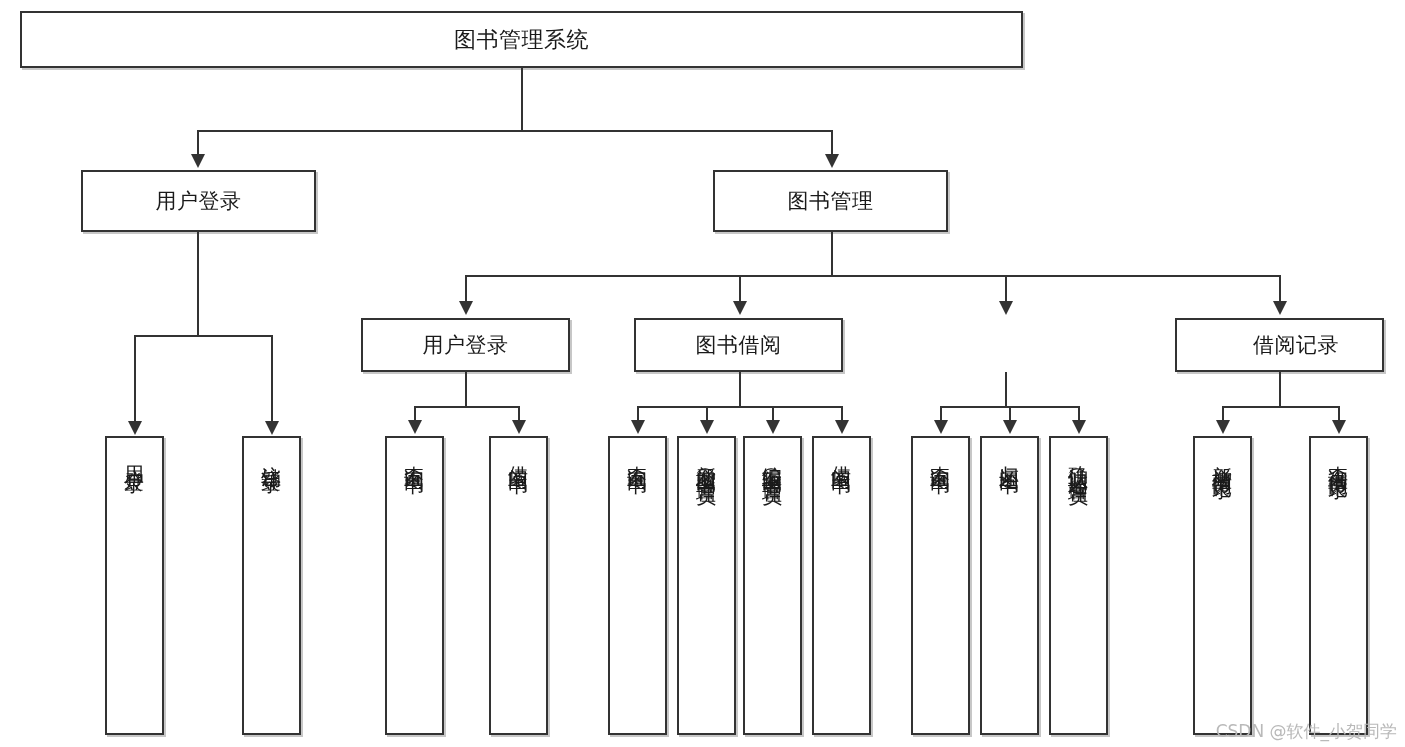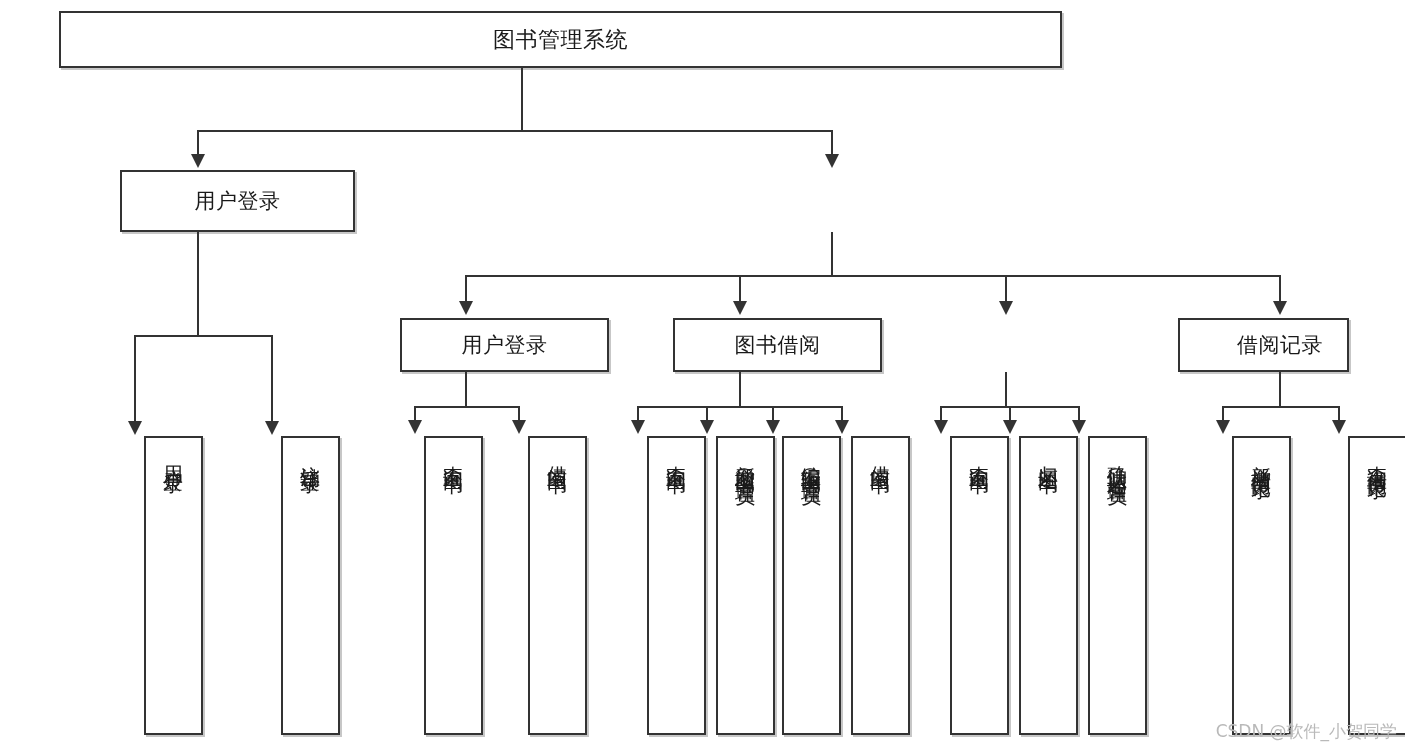--- a/index.html
+++ b/index.html
@@ -22,21 +22,20 @@
   .node {
     position: absolute;
     box-sizing: border-box;
     background: #ffffff;
     border: 2px solid #333333;
     box-shadow: 2px 2px 0 rgba(0,0,0,0.22);
     display: flex;
     align-items: center;
     justify-content: center;
     text-align: center;
-    margin-left: 39px;
   }
   .node .label {
     display: block;
     line-height: 1.18;
     letter-spacing: 0.5px;
     color: #1a1a1a;
   }
   
   .node.h .label {
     font-size: 21px;
@@ -99,20 +98,23 @@
   <div class="lineV" style="left:197px; top:130px; height:26px;"></div>
   <div class="arrow" style="left:191px; top:154px;"></div>
 
   <div class="lineV" style="left:831px; top:130px; height:26px;"></div>
   <div class="arrow" style="left:825px; top:154px;"></div>
 
   <div class="node h" style="left:81px; top:170px; width:235px; height:62px;">
     <span class="label">用户登录</span>
   </div>
 
+  <div class="node h" style="left:713px; top:170px; width:235px; height:62px;">
+    <span class="label">图书管理</span>
+  </div>
 
   <div class="lineV" style="left:197px; top:232px; height:103px;"></div>
   <div class="lineH" style="left:134px; top:335px; width:139px;"></div>
   <div class="lineV" style="left:134px; top:335px; height:88px;"></div>
   <div class="arrow" style="left:128px; top:421px;"></div>
   <div class="lineV" style="left:271px; top:335px; height:88px;"></div>
   <div class="arrow" style="left:265px; top:421px;"></div>
 
   <div class="lineV" style="left:831px; top:232px; height:43px;"></div>
   <div class="lineH" style="left:465px; top:275px; width:815px;"></div>
@@ -124,21 +126,21 @@
   <div class="arrow" style="left:999px; top:301px;"></div>
   <div class="lineV" style="left:1279px; top:275px; height:28px;"></div>
   <div class="arrow" style="left:1273px; top:301px;"></div>
 
   <div class="node h" style="left:361px; top:318px; width:209px; height:54px;">
     <span class="label">用户登录</span>
   </div>
   <div class="node h" style="left:634px; top:318px; width:209px; height:54px;">
     <span class="label">图书借阅</span>
   </div>
-  <div class="node h" style="left:1139px; top:318px; width:171px; height:54px;padding-left:33px;">
+  <div class="node h" style="left:1175px; top:318px; width:209px; height:54px;padding-left:33px;">
     <span class="label">借阅记录</span>
   </div>
 
   <div class="lineV" style="left:465px; top:372px; height:34px;"></div>
   <div class="lineH" style="left:414px; top:406px; width:105px;"></div>
   <div class="lineV" style="left:414px; top:406px; height:16px;"></div>
   <div class="arrow" style="left:408px; top:420px;"></div>
   <div class="lineV" style="left:518px; top:406px; height:16px;"></div>
   <div class="arrow" style="left:512px; top:420px;"></div>
 

